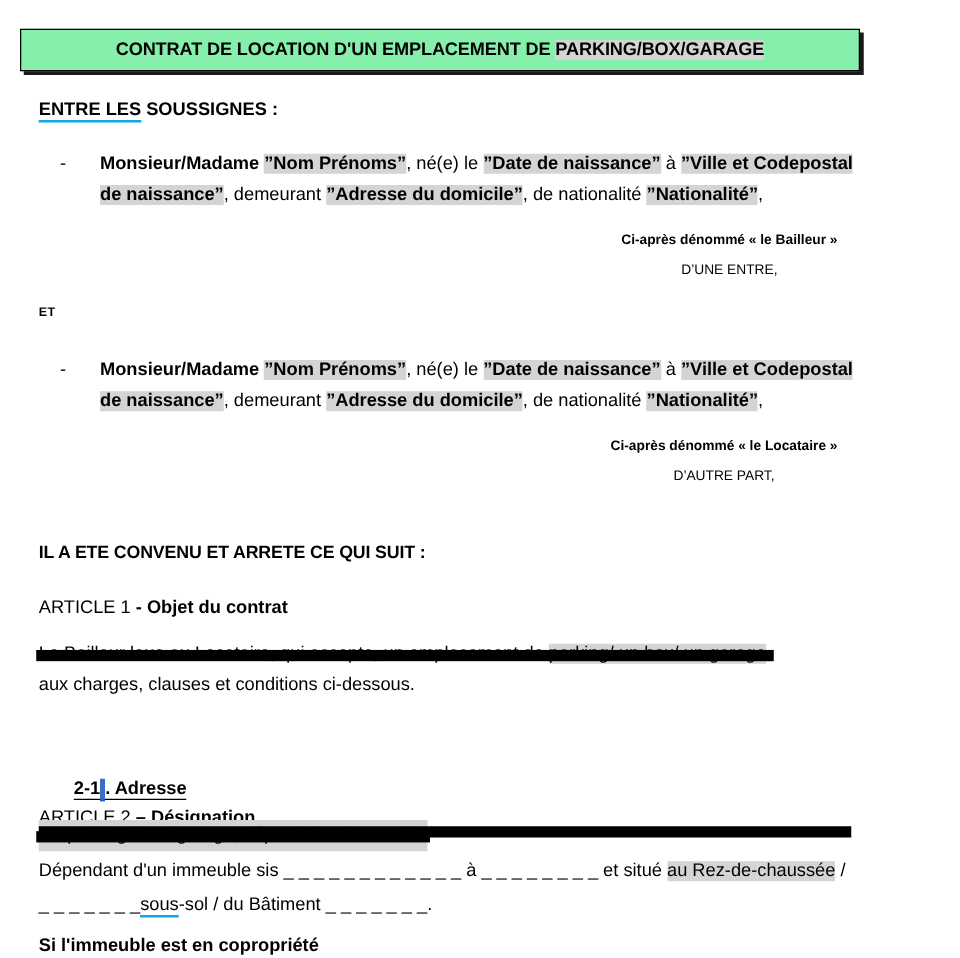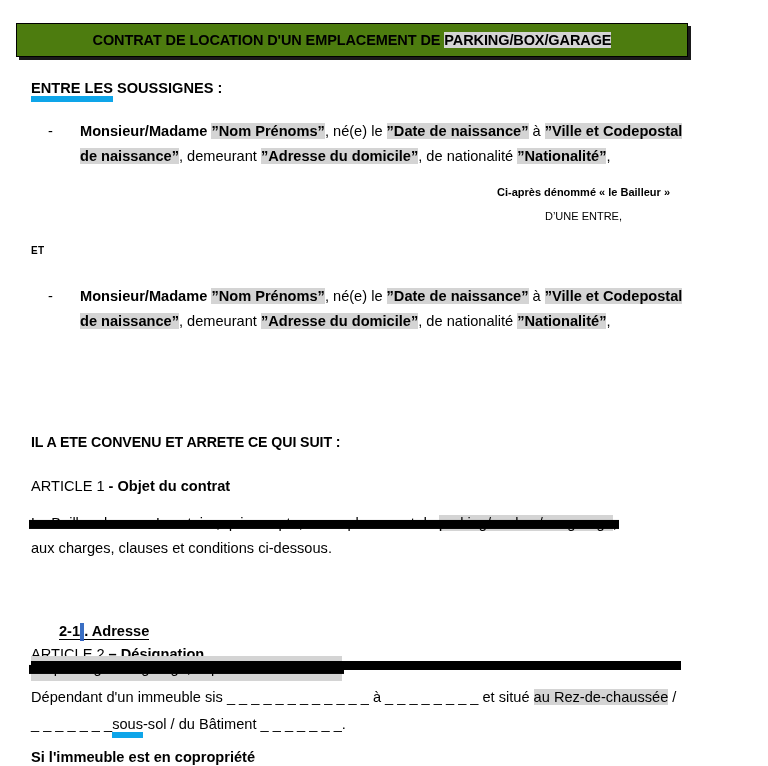--- a/index.html
+++ b/index.html
@@ -23,21 +23,21 @@
     box-sizing: border-box;
   }
 
   
   .title-box {
     position: absolute;
     left: 16px;
     top: 23px;
     width: 672px;
     height: 34px;
-    background: #4d7c0f;
+    background: #86efac;
     border: 1.5px solid #000000;
     box-shadow: 3px 3px 0 0 #1a1a1a;
     display: flex;
     align-items: center;
     justify-content: center;
     box-sizing: border-box;
   }
   .title-text {
     font-size: 14.5px;
     font-weight: bold;
@@ -53,21 +53,21 @@
     position: absolute;
     font-size: 14.6px;
     line-height: 25px;
   }
 
   .b   { font-weight: bold; }
   .bit { font-weight: bold; }
 
   
   .spell {
-    border-bottom: 6px solid #0ea5e9;
+    border-bottom: 2px solid #0ea5e9;
     padding-bottom: 0px;
     margin-top: 12px;
   }
   .spellsel {
     background: #3a6fc4;
     border-bottom: 2px solid #2f5fbf;
     color: transparent;
   }
   .ulk {
     border-bottom: 1.6px solid #000;
@@ -156,20 +156,24 @@
     <div>D’UNE ENTRE,</div>
   </div>
 
   <div class="et-blk">ET</div>
 
   <div class="blk party-2">
     <span class="bullet">-</span>
     <span class="party-body"><span class="b">Monsieur/Madame </span><span class="bit hl">”Nom Prénoms”</span><span>, né(e) le </span><span class="bit hl">”Date de naissance”</span><span> à </span><span class="bit hl">”Ville et Code</span><span class="bit hl">postal de naissance”</span><span>, demeurant </span><span class="bit hl">”Adresse du domicile”</span><span>, de nationalité </span><span class="bit hl">”Nationalité”</span><span>,</span></span>
   </div>
 
+  <div class="right-blk" style="top:345px;">
+    <div class="b">Ci-après dénommé « le Locataire »</div>
+    <div>D’AUTRE PART,</div>
+  </div>
 
   <div class="blk convenu">IL A ETE CONVENU ET ARRETE CE QUI SUIT :</div>
 
   <div class="blk art1"><span>ARTICLE 1 </span><span class="b">- Objet du contrat</span></div>
 
   <div class="blk art1-body">
     <div class="redact"><span>Le Bailleur loue au Locataire, qui accepte, un emplacement de </span><span class="hl">parking/ un box/ un garage</span><span>,</span></div>
     <div>aux charges, clauses et conditions ci-dessous.</div>
   </div>
 

